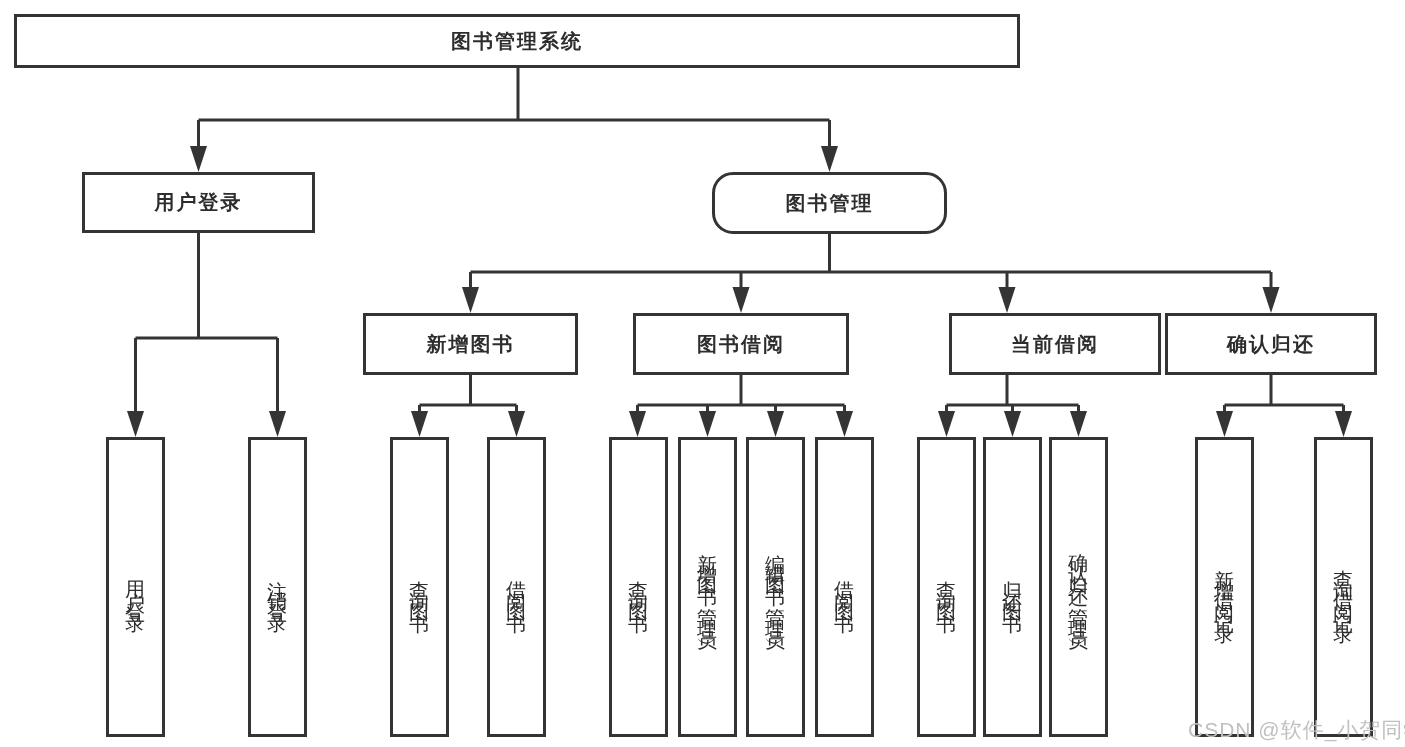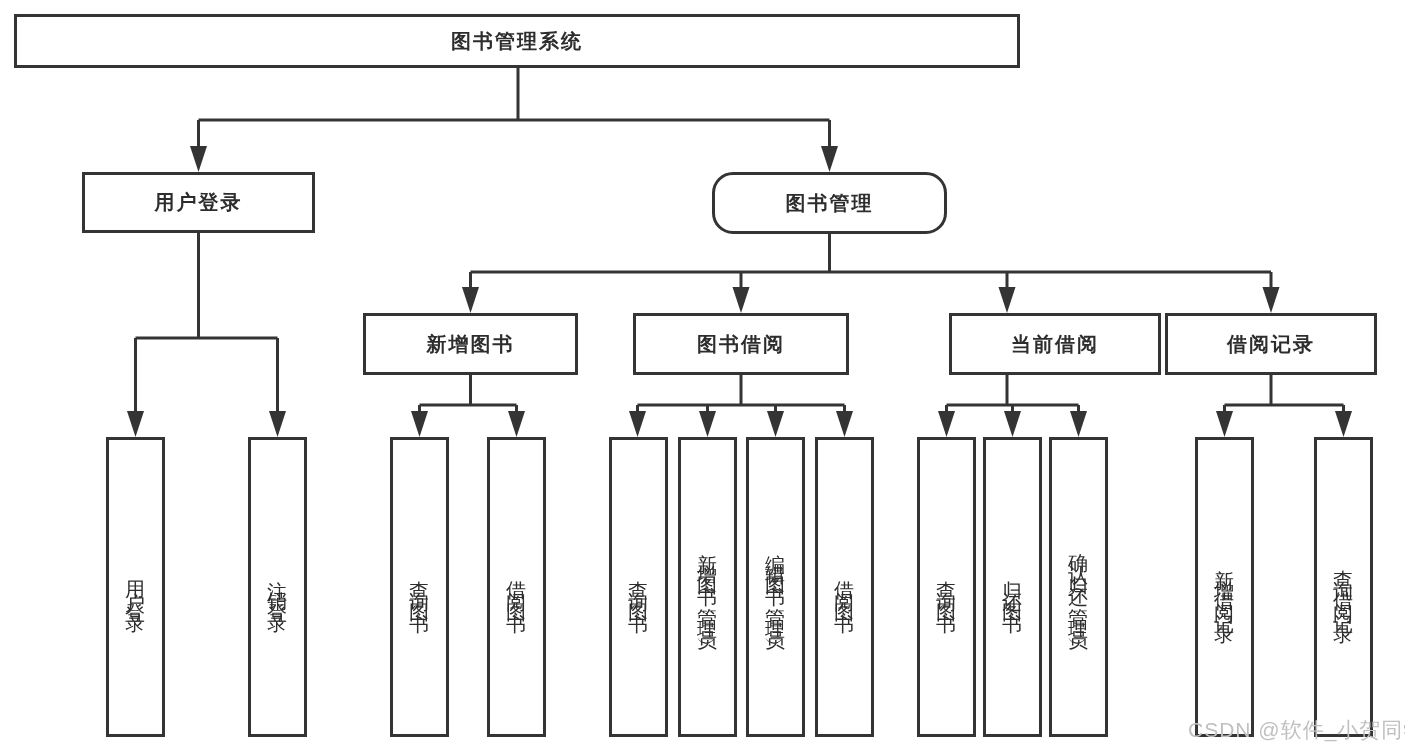--- a/index.html
+++ b/index.html
@@ -104,21 +104,21 @@
   <div class="box hbox n-new-books">
     <span>新增图书</span>
   </div>
   <div class="box hbox n-book-borrow">
     <span>图书借阅</span>
   </div>
   <div class="box hbox n-current-borrow">
     <span>当前借阅</span>
   </div>
   <div class="box hbox n-borrow-records">
-    <span>借阅记录</span>
+    <span>确认归还</span>
   </div>
 
   <div class="box leaf l1">用户登录</div>
   <div class="box leaf l2">注销登录</div>
   <div class="box leaf l3">查询图书</div>
   <div class="box leaf l4">借阅图书</div>
   <div class="box leaf l5">查询图书</div>
   <div class="box leaf l6">新增图书（管理员）</div>
   <div class="box leaf l7">编辑图书（管理员）</div>
   <div class="box leaf l8">借阅图书</div>

